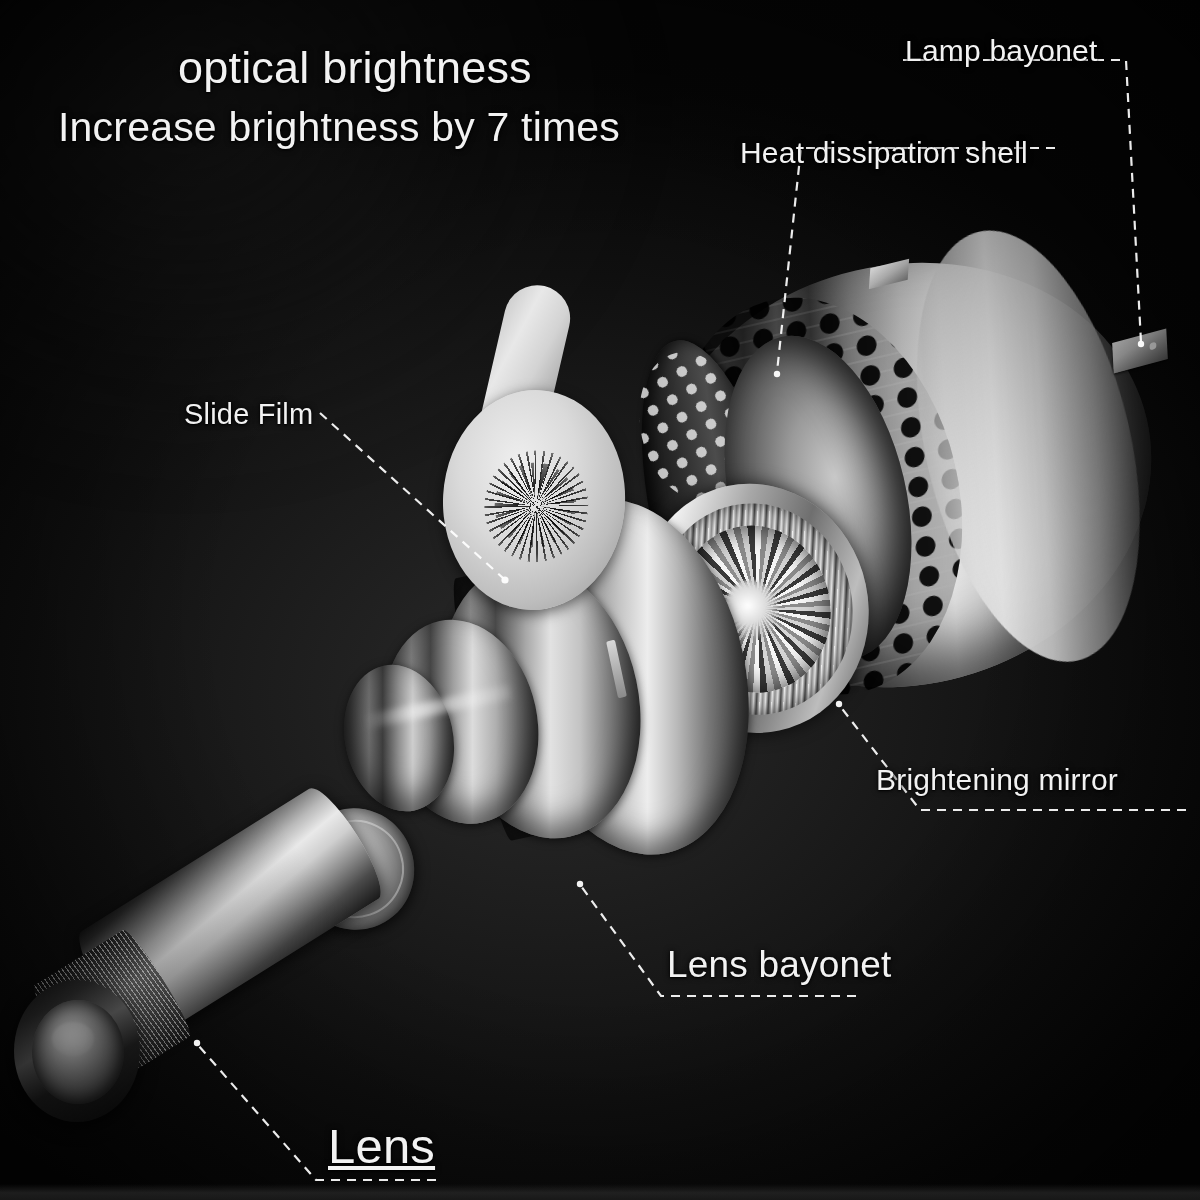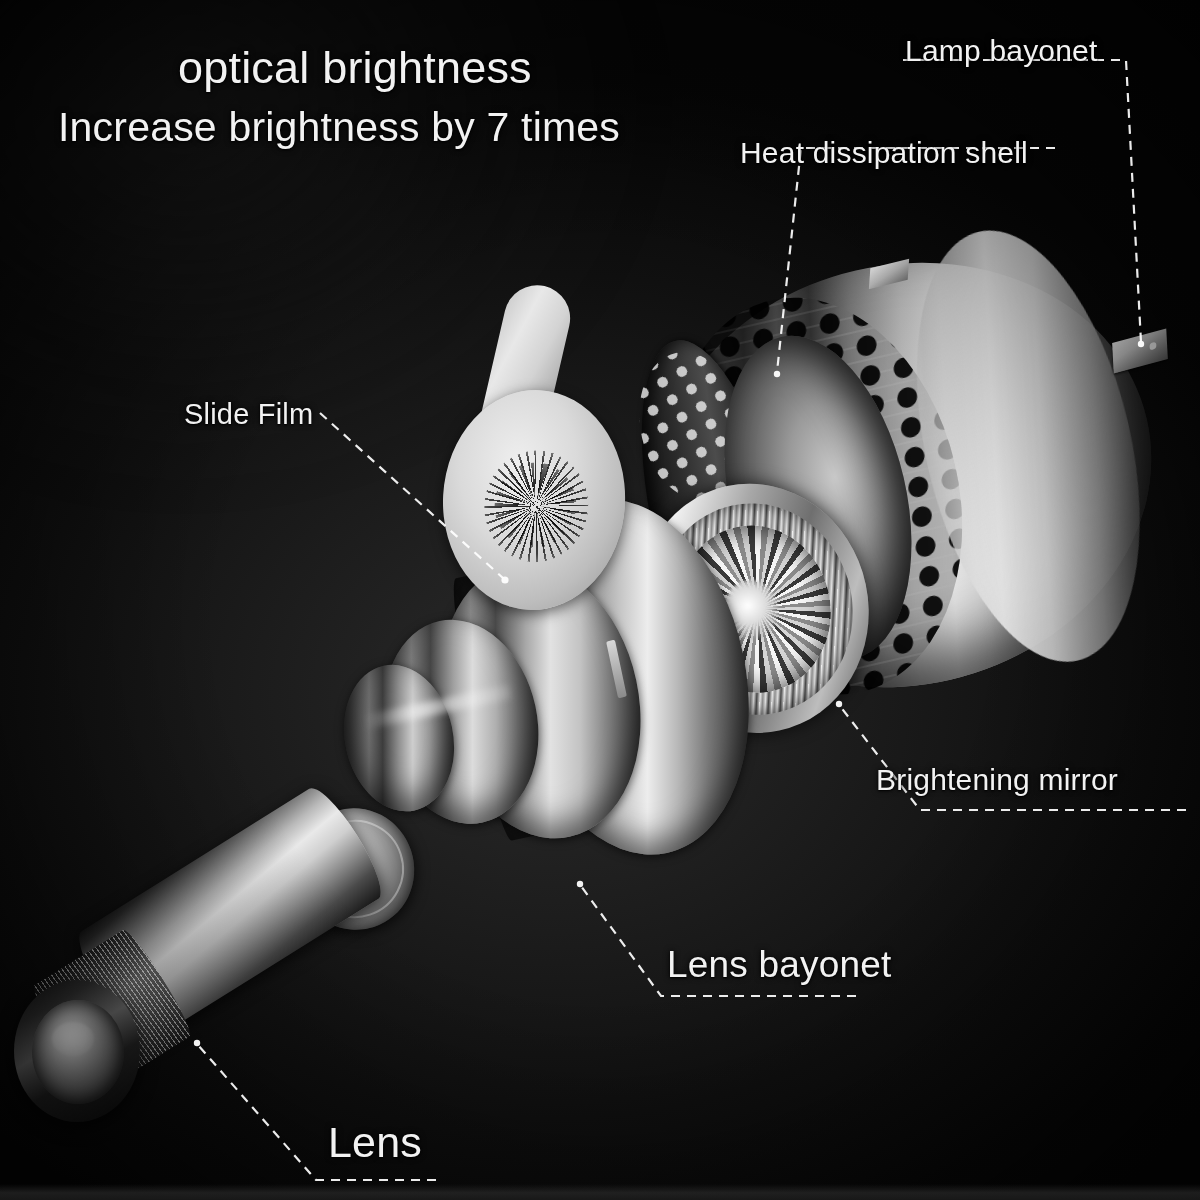--- a/index.html
+++ b/index.html
@@ -344,21 +344,21 @@
   .title-2 {
     left: 58px; top: 104px;
     font-size: 41px;
     font-weight: 400;
   }
   .lbl-lamp        { left: 905px;  top: 34px;  font-size: 30px; }
   .lbl-heat        { left: 740px;  top: 104px; font-size: 30px; margin-top: 32px; }
   .lbl-slide       { left: 184px;  top: 370px; font-size: 29px; margin-top: 28px; }
   .lbl-bright      { left: 876px;  top: 763px; font-size: 30px; }
   .lbl-lensbay     { left: 667px;  top: 944px; font-size: 37px; }
-  .lbl-lens        { left: 328px;  top: 1118px; font-size: 43px; }
+  .lbl-lens        { left: 328px;  top: 1118px; font-size: 49px; text-decoration: underline; }
 
   .leader-svg {
     position: absolute; inset: 0;
     width: 1200px; height: 1200px;
     pointer-events: none;
   }
   .leader {
     fill: none;
     stroke: #ffffff;
     stroke-width: 2.2;

